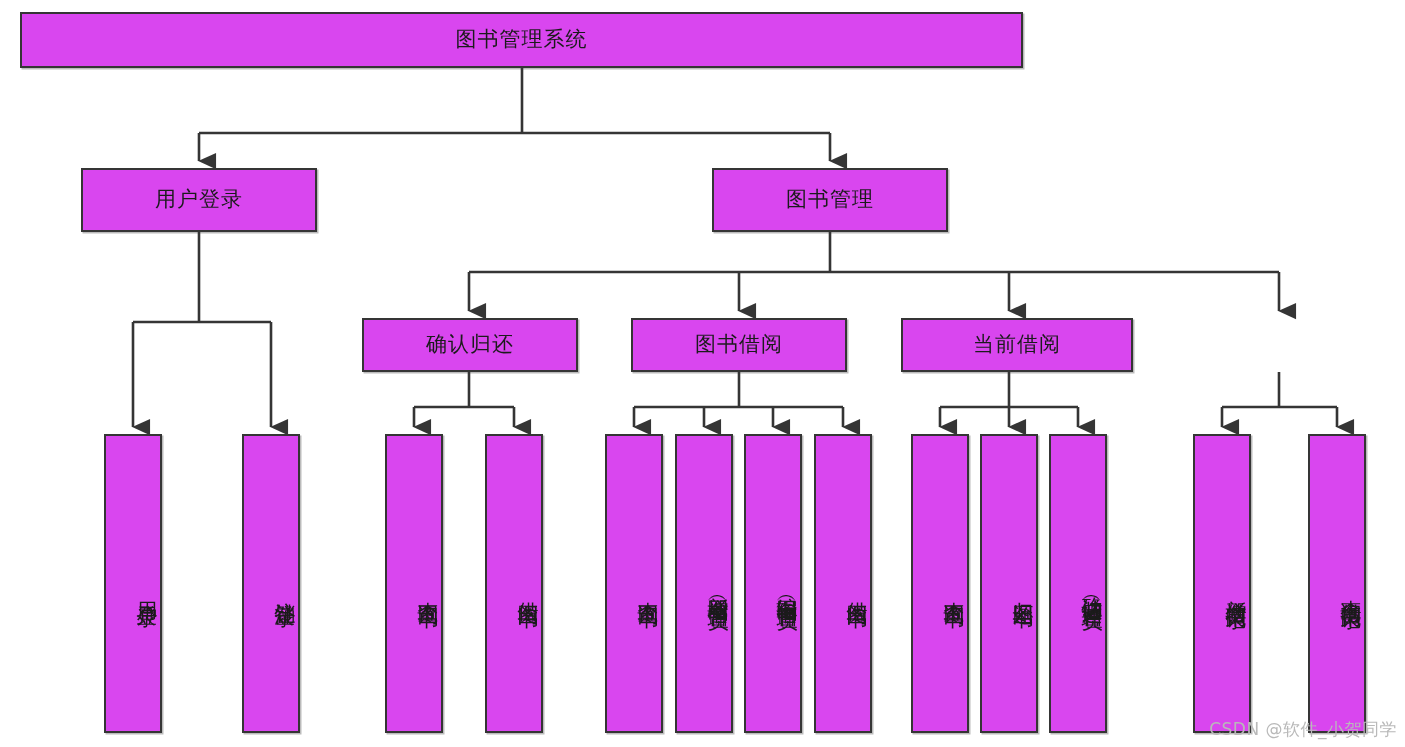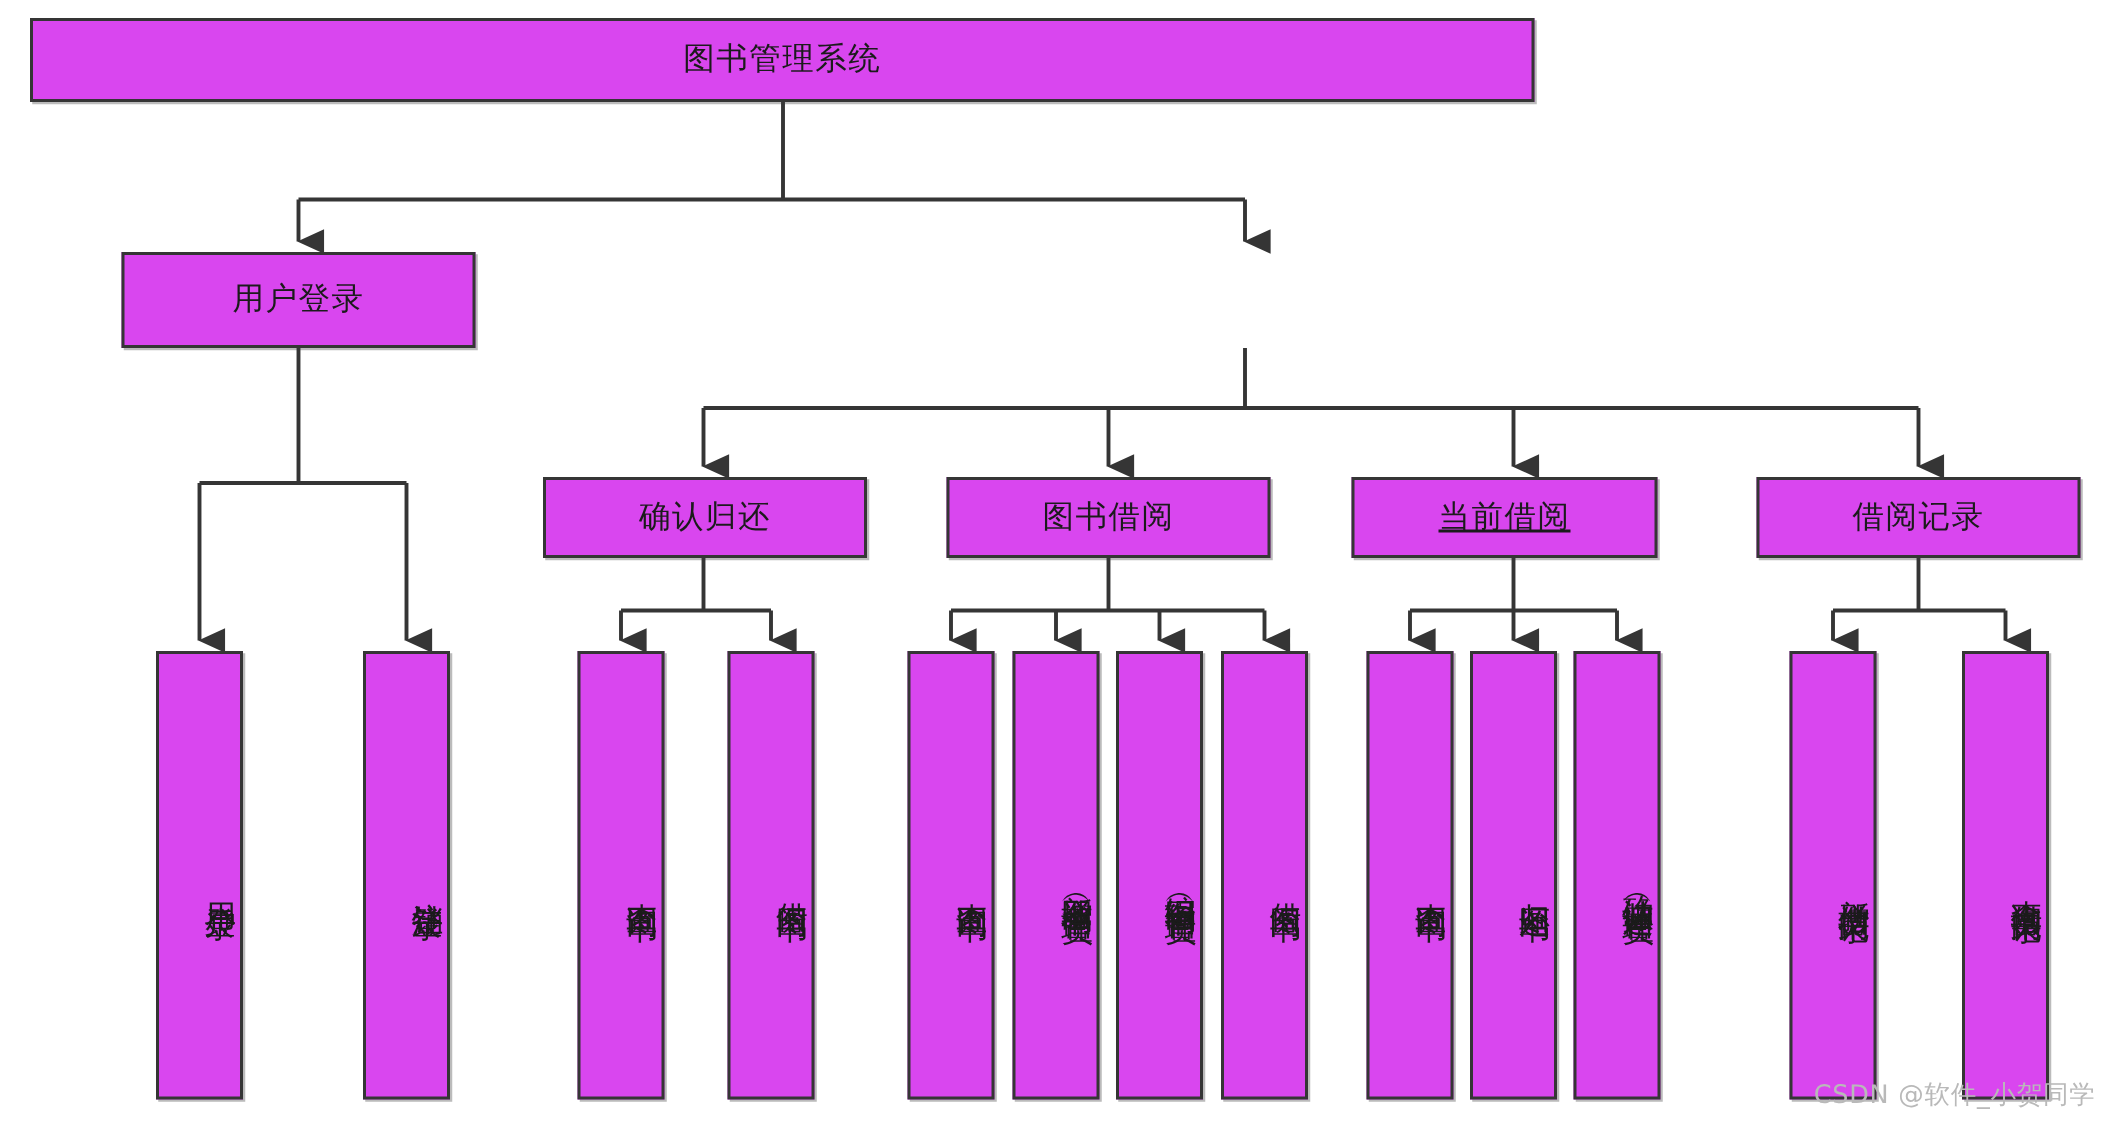--- a/index.html
+++ b/index.html
@@ -127,32 +127,32 @@
     </g>
   </svg>
 
   <div class="node node-root" style="left:20px; top:12px; width:1003px; height:56px;">
     <span class="node-h">图书管理系统</span>
   </div>
 
   <div class="node" style="left:81px; top:168px; width:236px; height:64px;">
     <span class="node-h">用户登录</span>
   </div>
+  <div class="node" style="left:712px; top:168px; width:236px; height:64px;">
+    <span class="node-h">图书管理</span>
+  </div>
 
   <div class="node" style="left:362px; top:318px; width:216px; height:54px;">
     <span class="node-h">确认归还</span>
   </div>
   <div class="node" style="left:631px; top:318px; width:216px; height:54px;">
     <span class="node-h">图书借阅</span>
   </div>
-  <div class="node" style="left:901px; top:318px; width:204px; height:54px;text-decoration:underline;">
+  <div class="node" style="left:901px; top:318px; width:232px; height:54px;">
     <span class="node-h">当前借阅</span>
-  </div>
-  <div class="node" style="left:1171px; top:318px; width:216px; height:54px;">
-    <span class="node-h">借阅记录</span>
   </div>
 
   <div class="node node-leaf" style="left:104px; top:434px; width:58px; height:299px;">
     <span class="node-v">用户登录</span>
   </div>
   <div class="node node-leaf" style="left:242px; top:434px; width:58px; height:299px;">
     <span class="node-v">注销登录</span>
   </div>
 
   <div class="node node-leaf" style="left:385px; top:434px; width:58px; height:299px;">

